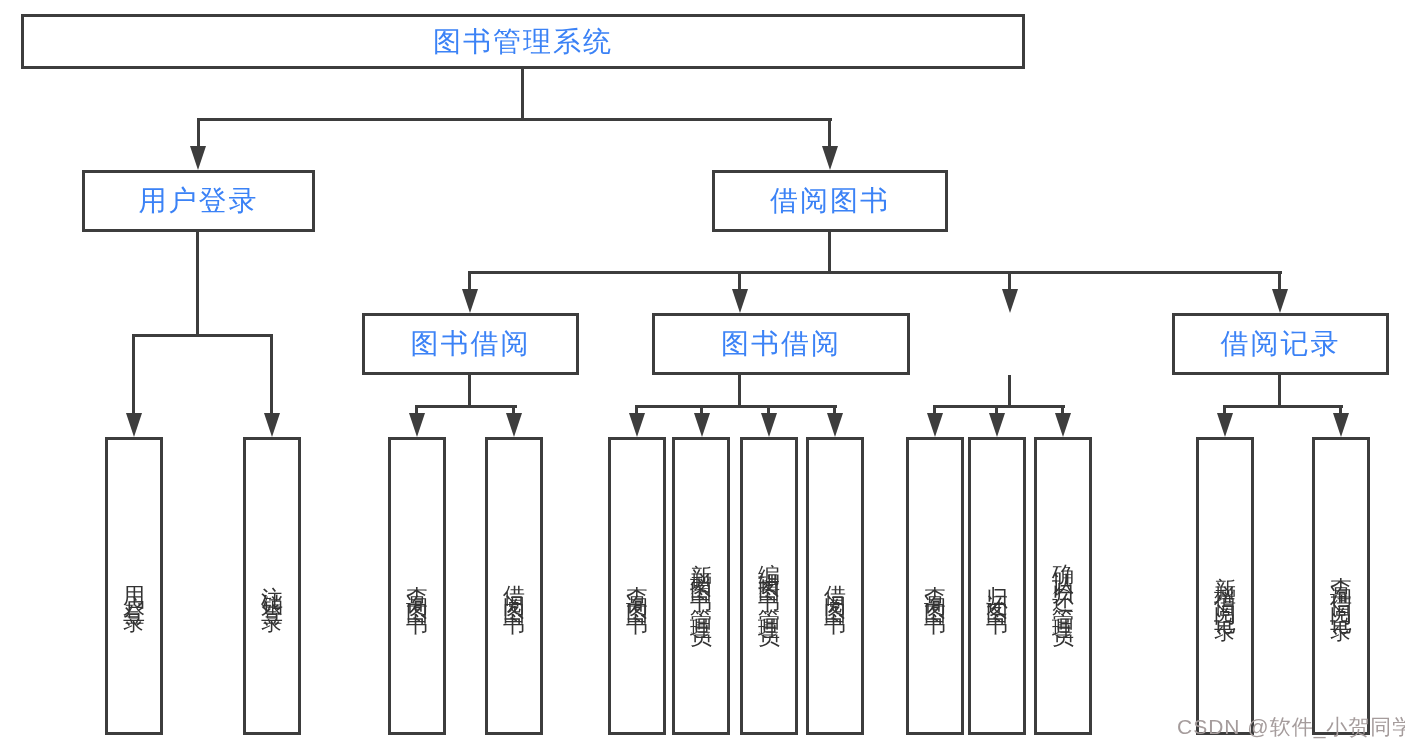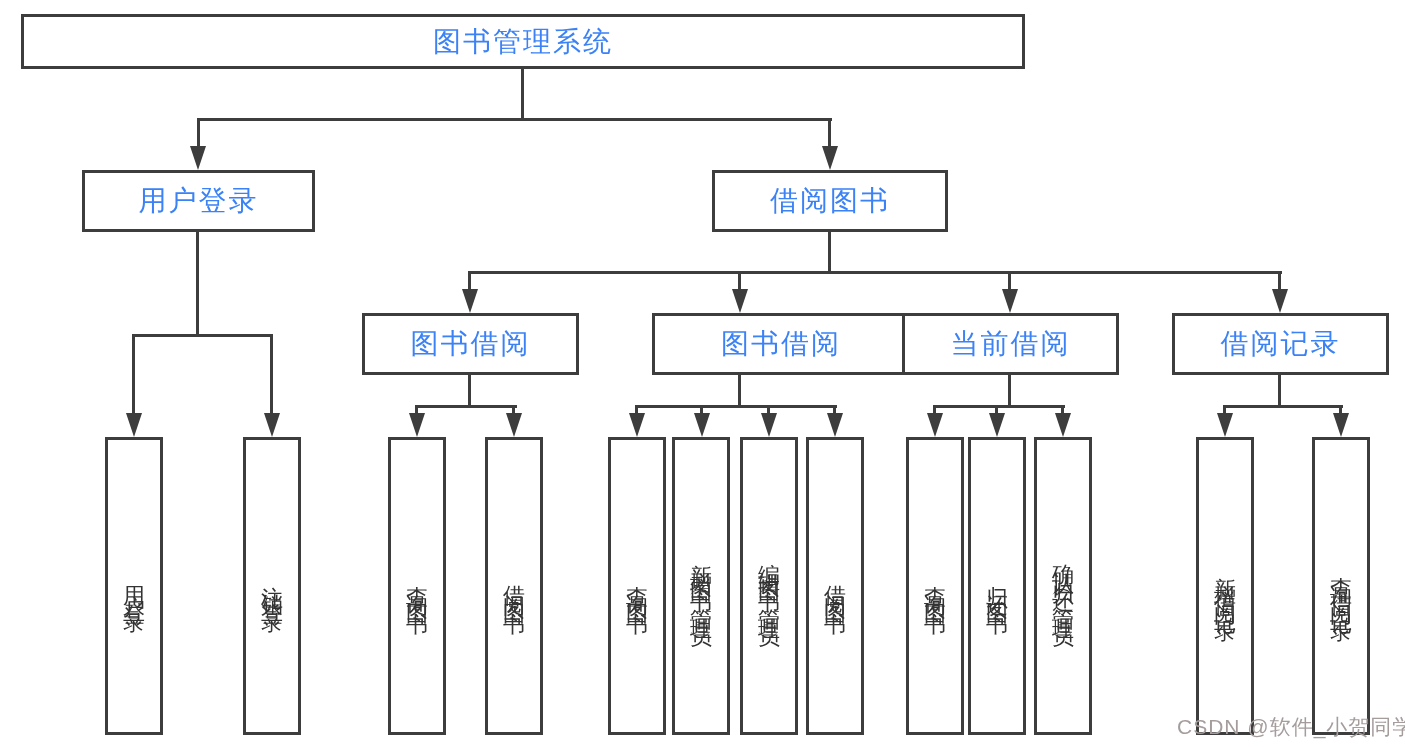--- a/index.html
+++ b/index.html
@@ -46,23 +46,20 @@
   </div>
   <div class="node" style="left:712px; top:170px; width:236px; height:62px;">
     <span class="hlabel">借阅图书</span>
   </div>
 
   <div class="node" style="left:362px; top:313px; width:217px; height:62px;">
     <span class="hlabel">图书借阅</span>
   </div>
   <div class="node" style="left:652px; top:313px; width:258px; height:62px;">
     <span class="hlabel">图书借阅</span>
-  </div>
-  <div class="node" style="left:902px; top:313px; width:217px; height:62px;">
-    <span class="hlabel">当前借阅</span>
   </div>
   <div class="node" style="left:1172px; top:313px; width:217px; height:62px;">
     <span class="hlabel">借阅记录</span>
   </div>
 
   <div class="node" style="left:105px; top:437px; width:58px; height:298px;">
     <span class="vtext">用户登录</span>
   </div>
   <div class="node" style="left:243px; top:437px; width:58px; height:298px;">
     <span class="vtext">注销登录</span>

